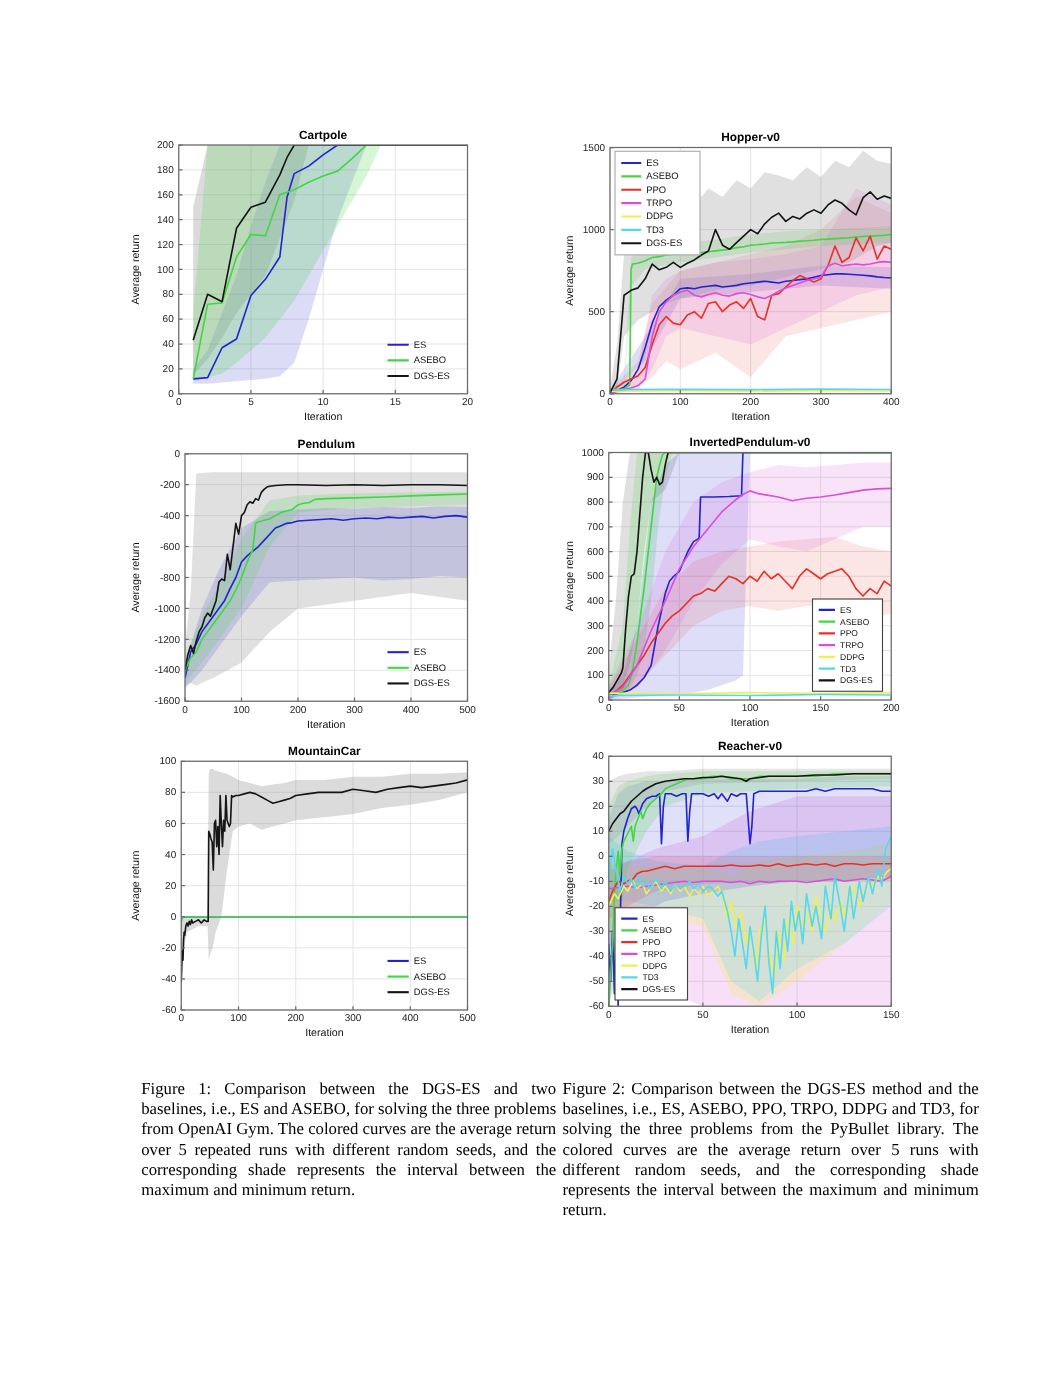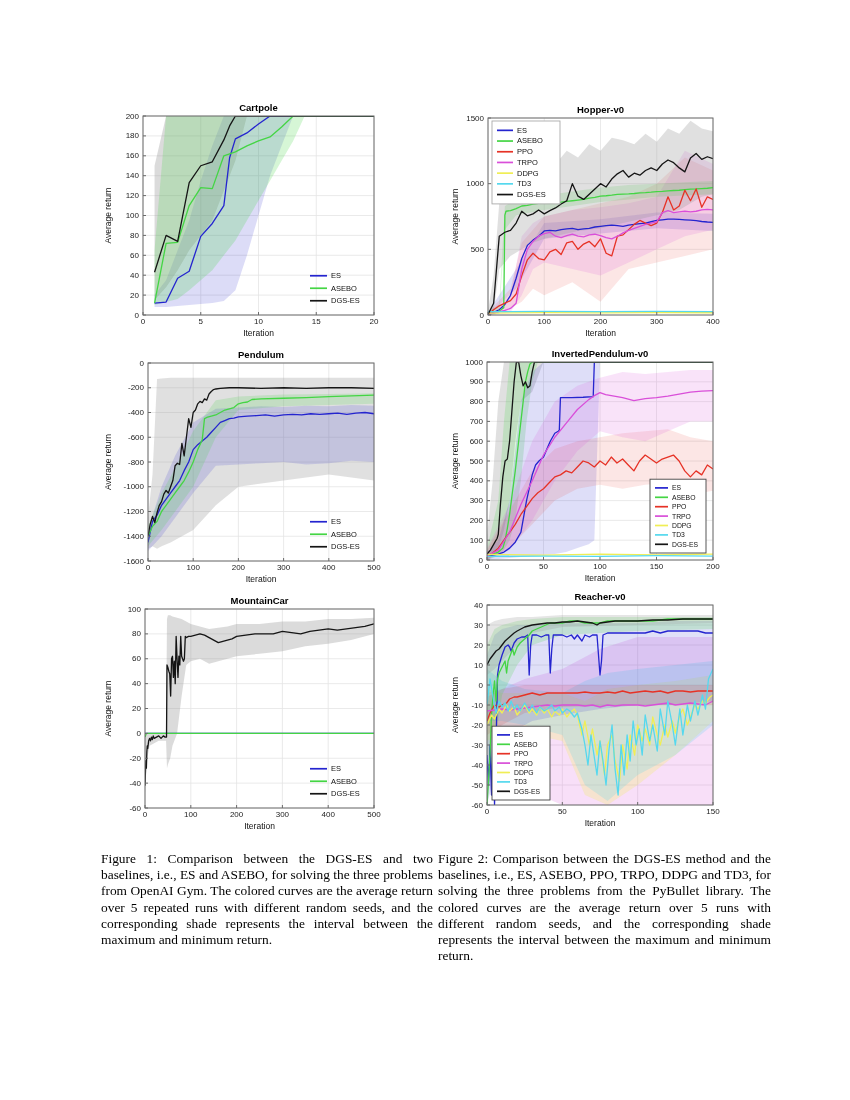--- a/index.html
+++ b/index.html
@@ -1,21 +1,21 @@
 <!DOCTYPE html>
 <html><head>
 <meta charset="utf-8">
 <style>
   html,body{margin:0;padding:0;background:#fff;}
   .page{position:relative;width:850px;height:1100px;background:#ffffff;overflow:hidden;
         font-family:"Liberation Sans","DejaVu Sans",sans-serif;}
   .chart{position:absolute;}
   .chart svg{display:block;}
   .caption{position:absolute;font-family:"Liberation Serif","DejaVu Serif",serif;
-           font-size:13.4px;line-height:16.2px;text-align:justify;color:#000;margin:4px;}
+           font-size:13.4px;line-height:16.2px;text-align:justify;color:#000;margin:16px;}
   text.tick{font-size:8px;fill:#222;}
   text.ctitle{font-size:9.5px;font-weight:bold;fill:#000;}
   text.axlabel{font-size:8.5px;fill:#111;}
 </style>
 </head>
 <body>
 
 <div class="page">
   <div class="chart" style="left:100px;top:100px;width:292px;height:245px">
       <svg width="292" height="245">

